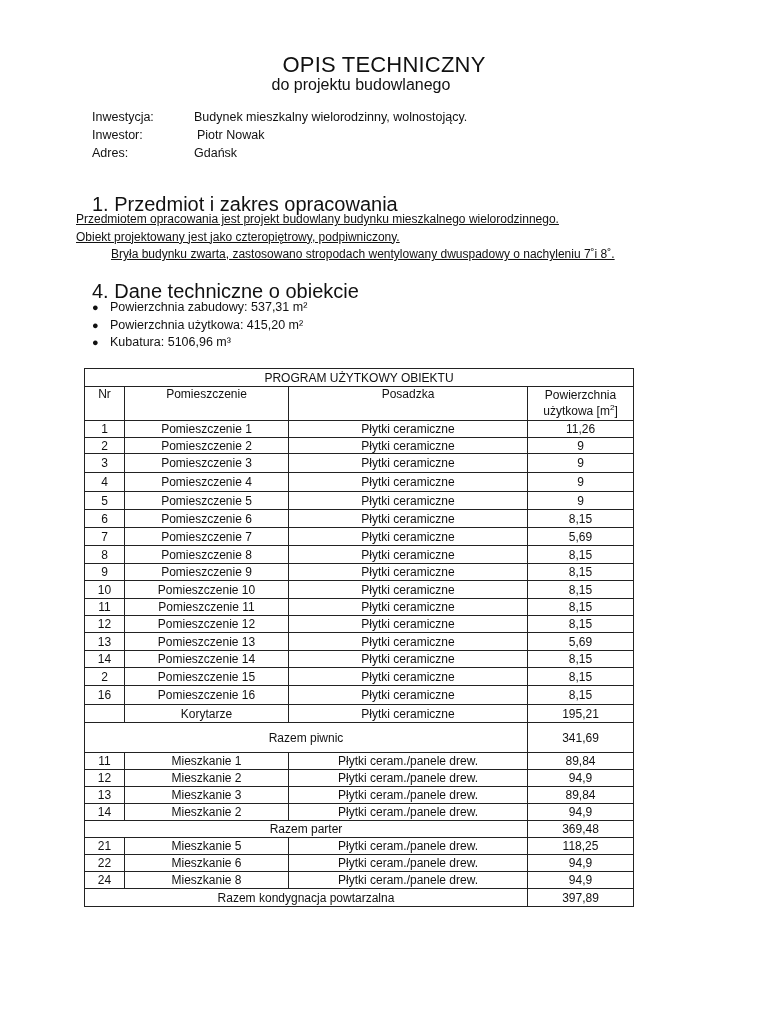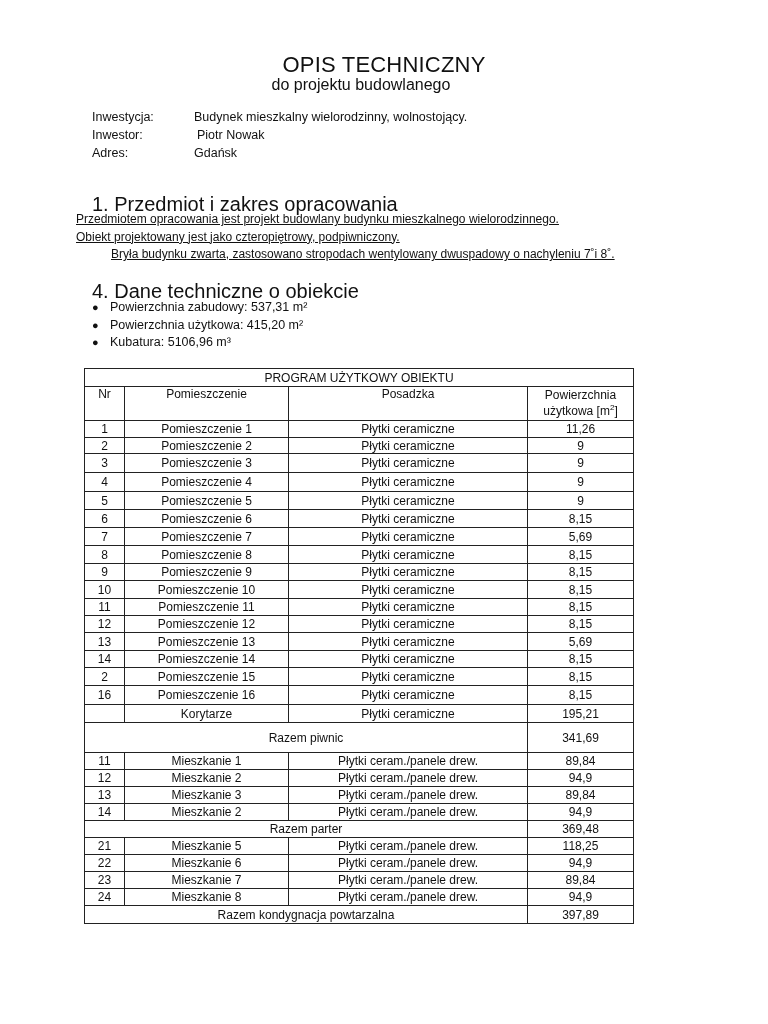--- a/index.html
+++ b/index.html
@@ -242,26 +242,20 @@
         <td>Płytki ceram./panele drew.</td>
         <td>118,25</td>
       </tr>
     <tr style="height:17px;">
         <td>22</td>
         <td>Mieszkanie 6</td>
         <td>Płytki ceram./panele drew.</td>
         <td>94,9</td>
       </tr>
     <tr style="height:17px;">
-        <td>23</td>
-        <td>Mieszkanie 7</td>
-        <td>Płytki ceram./panele drew.</td>
-        <td>89,84</td>
-      </tr>
-    <tr style="height:17px;">
         <td>24</td>
         <td>Mieszkanie 8</td>
         <td>Płytki ceram./panele drew.</td>
         <td>94,9</td>
       </tr>
 
     <tr style="height:18px;">
       <td colspan="3">Razem kondygnacja powtarzalna</td>
       <td>397,89</td>
     </tr>

